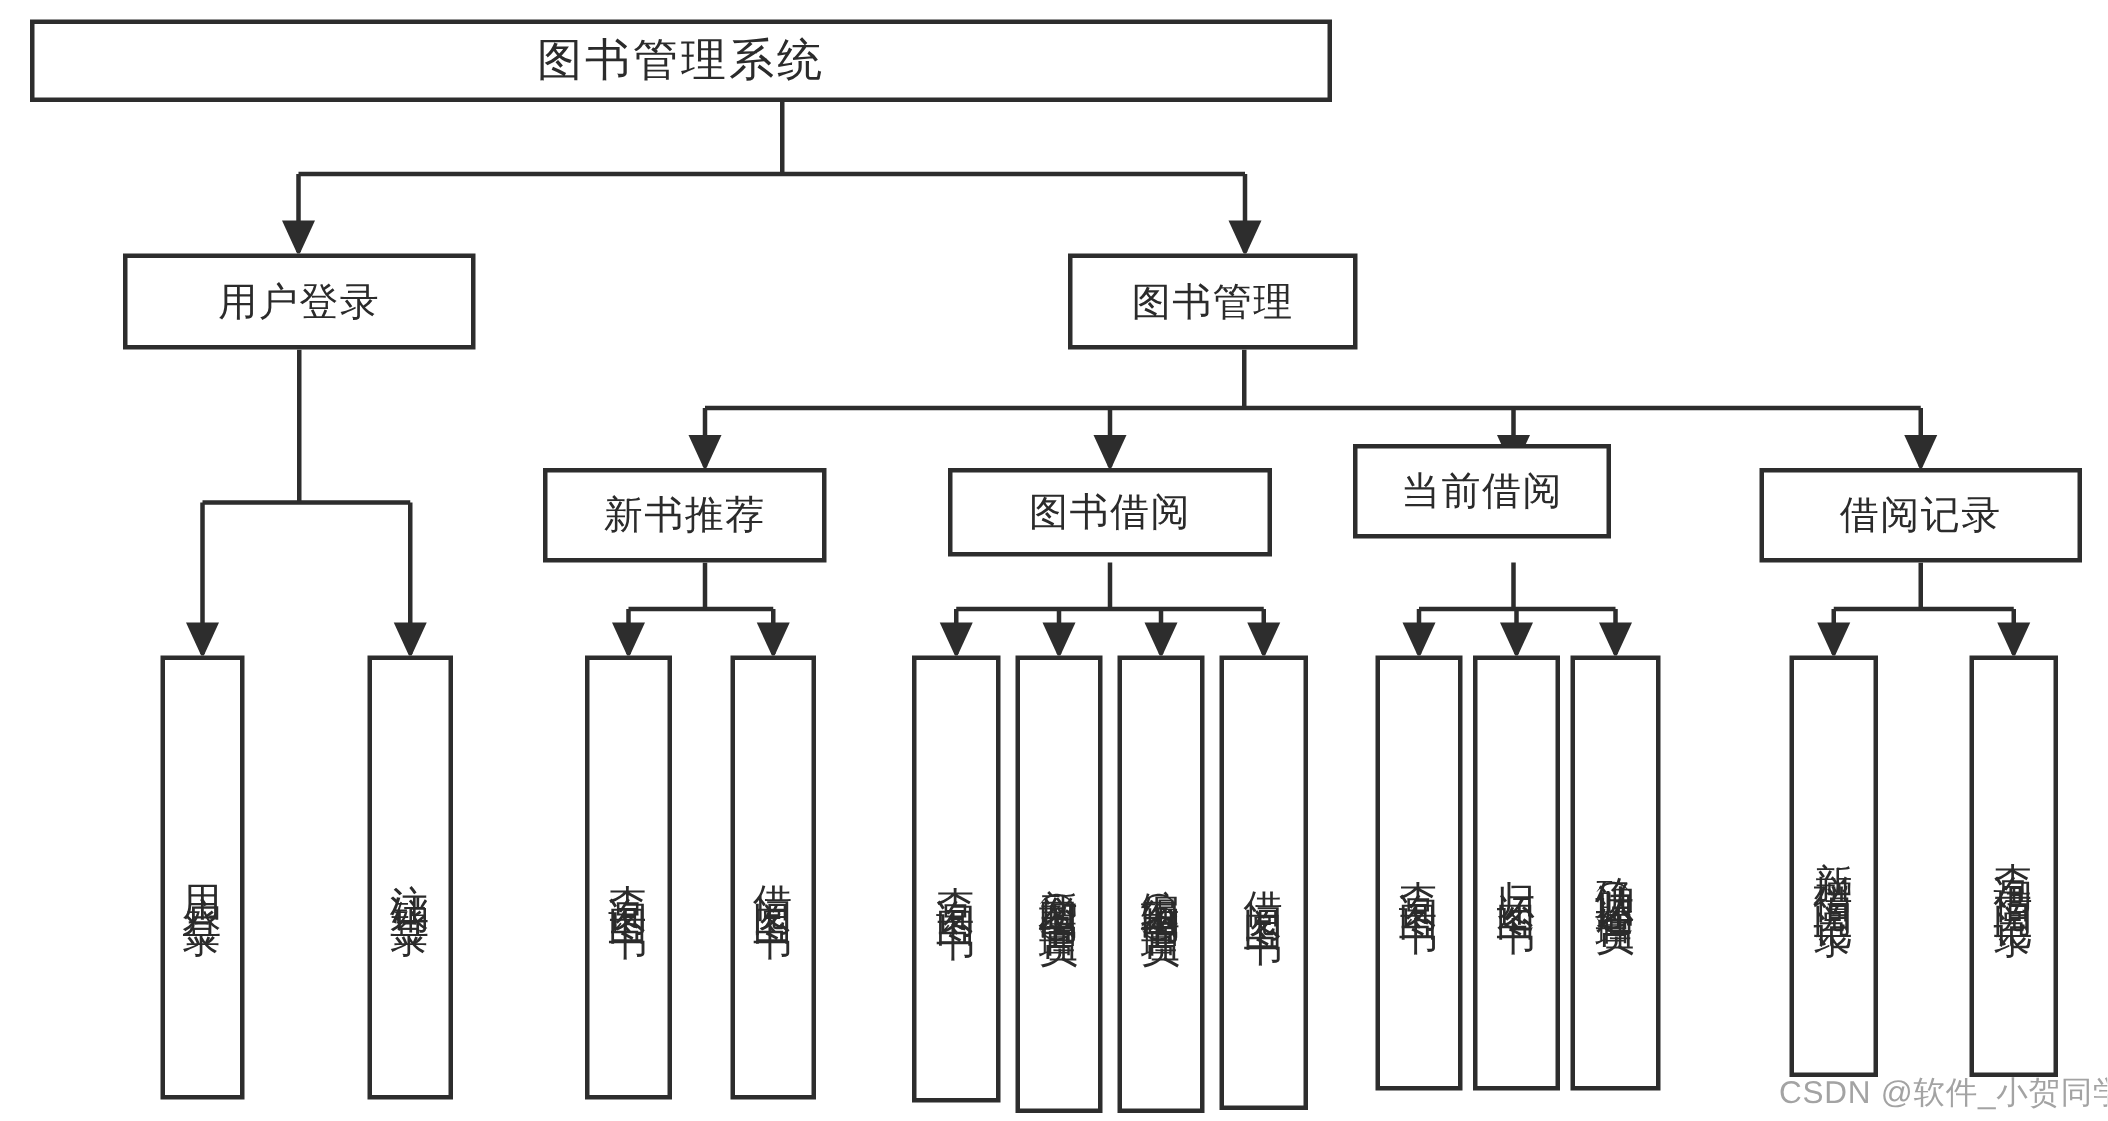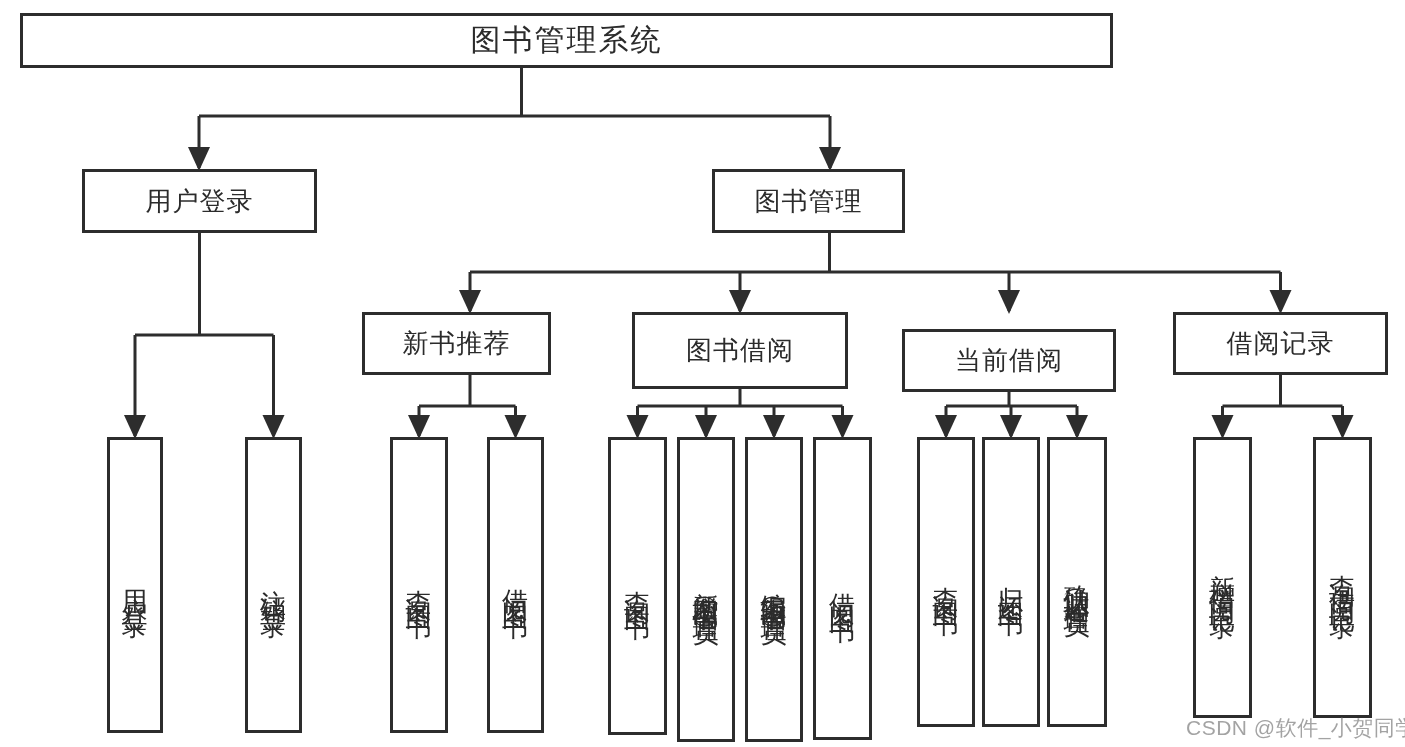--- a/index.html
+++ b/index.html
@@ -57,28 +57,28 @@
       <polygon points="763,415 785,415 774,439"></polygon>
       <polygon points="831.5,415 853.5,415 842.5,439"></polygon>
       <polygon points="935,415 957,415 946,439"></polygon>
       <polygon points="1000,415 1022,415 1011,439"></polygon>
       <polygon points="1066,415 1088,415 1077,439"></polygon>
       <polygon points="1211.5,415 1233.5,415 1222.5,439"></polygon>
       <polygon points="1331.5,415 1353.5,415 1342.5,439"></polygon>
     </g>
   </svg>
 
-  <div class="node hbox title" style="left:20px;top:13px;width:1093px;height:55px">图书管理系统</div>
+  <div class="node hbox title" style="left:20px;top:13px;width:868px;height:55px">图书管理系统</div>
 
   <div class="node hbox" style="left:82px;top:169px;width:235px;height:64px">用户登录</div>
   <div class="node hbox" style="left:712px;top:169px;width:193px;height:64px">图书管理</div>
 
   <div class="node hbox" style="left:362px;top:312px;width:189px;height:63px">新书推荐</div>
-  <div class="node hbox" style="left:632px;top:312px;width:216px;height:77px">图书借阅</div>
-  <div class="node hbox" style="left:902px;top:329px;width:214px;height:63px">当前借阅</div>
+  <div class="node hbox" style="left:632px;top:312px;width:216px;height:59px">图书借阅</div>
+  <div class="node hbox" style="left:902px;top:296px;width:172px;height:63px">当前借阅</div>
   <div class="node hbox" style="left:1173px;top:312px;width:215px;height:63px">借阅记录</div>
 
   <div class="node vbox" style="left:107px;top:437px;width:56px;height:296px">用户登录</div>
   <div class="node vbox" style="left:245px;top:437px;width:57px;height:296px">注销登录</div>
 
   <div class="node vbox" style="left:390px;top:437px;width:58px;height:296px">查询图书</div>
   <div class="node vbox" style="left:487px;top:437px;width:57px;height:296px">借阅图书</div>
 
   <div class="node vbox" style="left:608px;top:437px;width:59px;height:298px">查询图书</div>
   <div class="node vbox tight" style="left:677px;top:437px;width:58px;height:305px">新增图书（管理员）</div>

